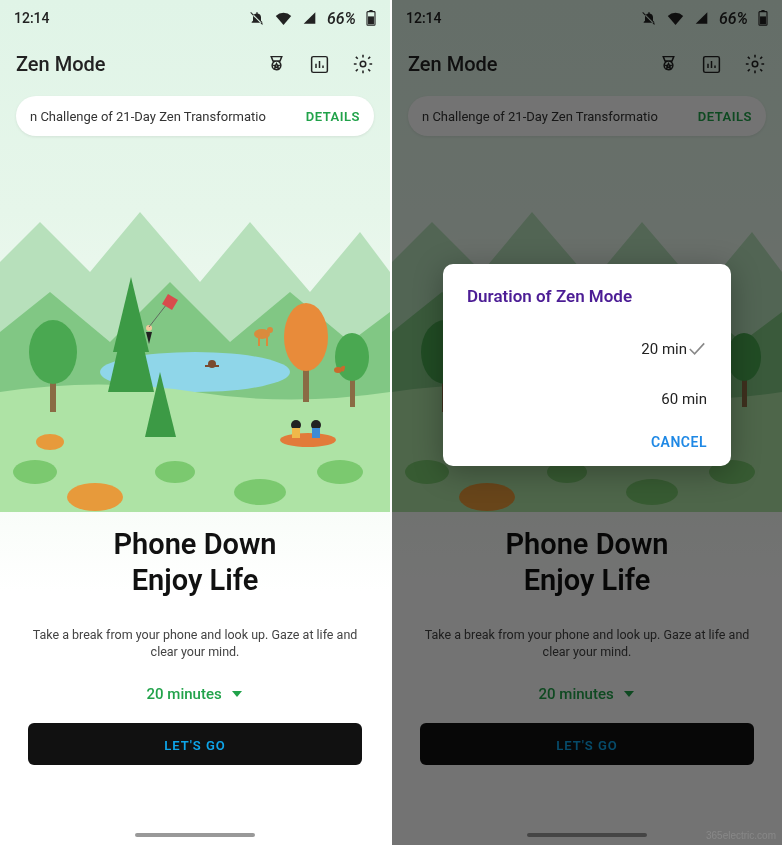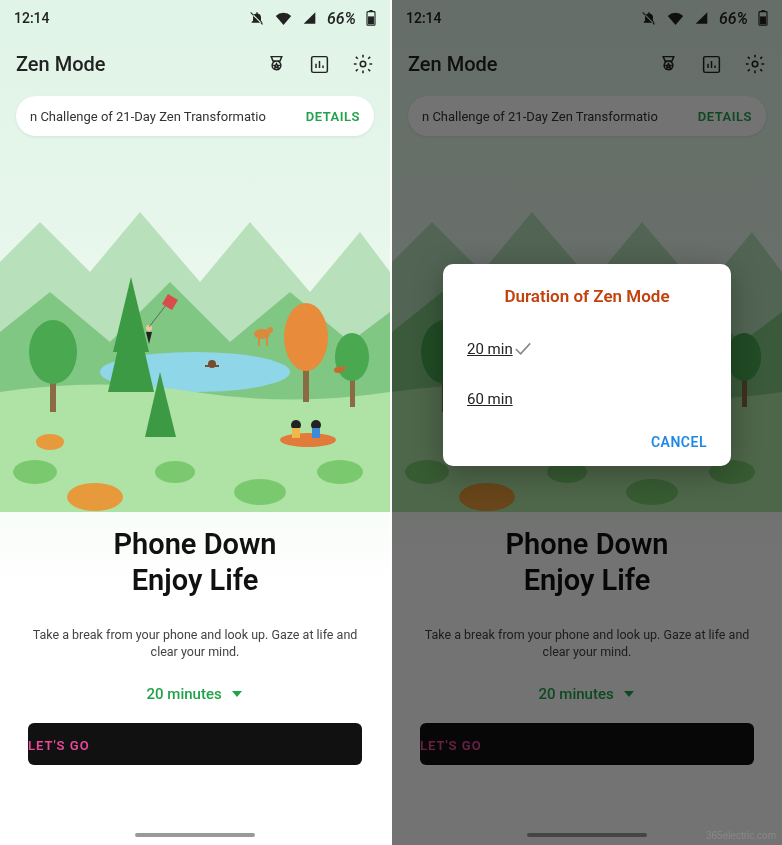--- a/index.html
+++ b/index.html
@@ -48,43 +48,43 @@
   .banner .txt { color:#333; white-space:nowrap; overflow:hidden; flex:1; }
   .banner .link { color:#21a24a; font-weight:600; letter-spacing:0.5px; margin-left:10px; }
   .illus { position:relative; width:100%; height: 370px; margin-top: 6px; }
   .texts { text-align:center; padding: 0 28px; margin-top: 14px; }
   .texts h1 { font-size: 29px; font-weight:600; color:#111; line-height:1.25; }
   .texts p { font-size: 12.5px; color:#444; margin-top: 27px; line-height:1.4; }
   .duration { text-align:center; margin-top: 24px; color:#21a24a; font-size:15px; font-weight:500; }
   .duration .chev { display:inline-block; margin-left:6px; }
   .gobtn {
     margin: 20px 28px 0 28px;
-    background:#111; color:#ec4899; 
+    background:#111; color:#0ea5e9; text-align:center;
     border-radius: 6px; height: 42px; line-height:46px;
     font-size: 13px; font-weight:600; letter-spacing:1px;
   }
   .homebar {
     position:absolute; bottom:8px; left:50%; transform:translateX(-50%);
     width:120px; height:4px; background:#555; border-radius:2px; opacity:0.6;
   }
 
   
   .dim {
     position:absolute; inset:0; background:rgba(0,0,0,0.55);
   }
   .dialog {
     position:absolute; left:50%; top:264px; transform:translateX(-50%);
     width: 288px; background:#fff; border-radius:10px;
     padding: 22px 24px 16px 24px;
     box-shadow: 0 6px 30px rgba(0,0,0,0.3);
   }
-  .dialog h2 { font-size: 17px; font-weight:600; color:#c2410c; margin-bottom: 18px; text-align: center; }
+  .dialog h2 { font-size: 17px; font-weight:600; color:#4c1d95; margin-bottom: 18px; }
   .dialog .opt {
-    height: 50px; display:flex; align-items:center; justify-content:flex-start;
-    font-size: 15px; color:#222;text-decoration:underline;
+    height: 50px; display:flex; align-items:center; justify-content:flex-end;
+    font-size: 15px; color:#222;
   }
   .dialog .check svg { display:block; }
   .dialog .cancel {
     text-align:right; color:#1e88e5; font-weight:600; letter-spacing:0.5px;
     margin-top: 10px; font-size:14px;
   }
   .watermark {
     position:absolute; right:6px; bottom:4px; font-size:10px; color:#888;
     font-family: Arial, sans-serif;
   }

